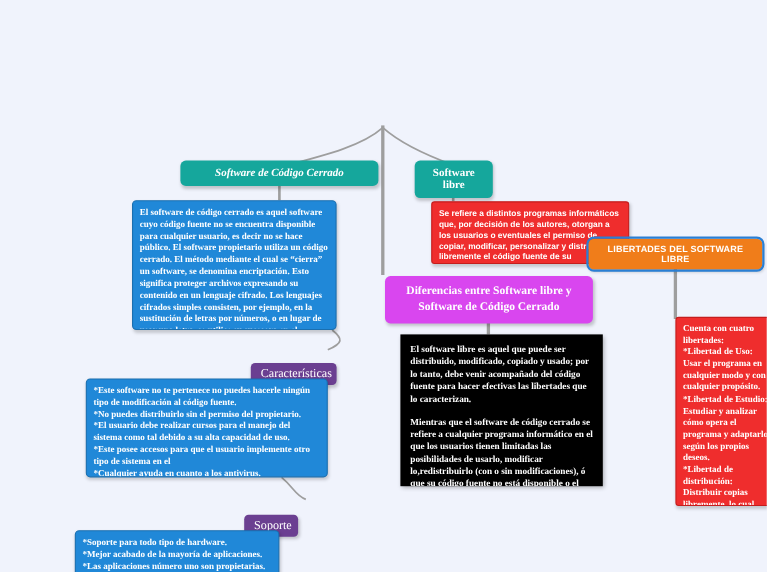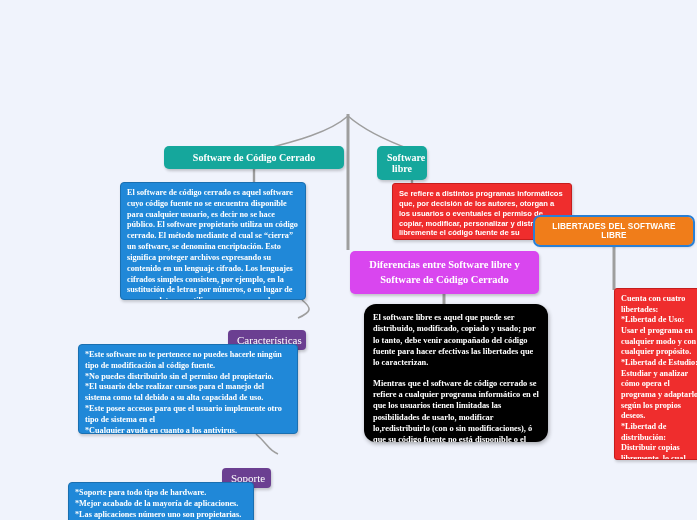--- a/index.html
+++ b/index.html
@@ -113,21 +113,21 @@
   }
   .red-box-serif {
     font-family: "Liberation Serif", serif;
     font-size: 8.2px;
   }
 
   
   .black-box {
     background: #000000;
     color: #ffffff;
-    border-radius: 12px;
+    border-radius: 0;
     font-size: 8.4px;
     line-height: 1.35;
     font-weight: bold;
     padding: 8px 9px;
     overflow: hidden;
     box-shadow: 1px 2px 4px rgba(0,0,0,0.3);
   }
   .black-box p { margin: 0; }
   .black-box p + p { margin-top: 9px; }
 
@@ -171,23 +171,23 @@
     <path d="M256 434 C 268 444, 268 450, 278 454" stroke="#9e9e9e" stroke-width="1.6" fill="none"></path>
 
     <path d="M238 472 C 246 480, 246 484, 238 488" stroke="#9e9e9e" stroke-width="1.6" fill="none"></path>
 
     <path d="M444 286 L444 304" stroke="#9e9e9e" stroke-width="3" fill="none"></path>
 
     <path d="M614 238 L614 290" stroke="#9e9e9e" stroke-width="3" fill="none"></path>
   </svg>
 
 
-  <div class="node teal-node" style="left:164px; top:146px; width:180px;">Software de Código Cerrado</div>
-
-  <div class="node teal-node" style="left:377px; top:146px; width:50px;font-family:Liberation Serif, serif;">Software libre</div>
+  <div class="node teal-node" style="left:164px; top:146px; width:180px;font-style:italic;">Software de Código Cerrado</div>
+
+  <div class="node teal-node" style="left:377px; top:146px; width:71px;font-family:Liberation Serif, serif;">Software libre</div>
 
   <div class="node blue-box" style="left:120px; top:182px; width:186px; height:118px;">El software de código cerrado es aquel software cuyo código fuente no se encuentra disponible para cualquier usuario, es decir no se hace público. El software propietario utiliza un código cerrado. El método mediante el cual se “cierra” un software, se denomina encriptación. Esto significa proteger archivos expresando su contenido en un lenguaje cifrado. Los lenguajes cifrados simples consisten, por ejemplo, en la sustitución de letras por números, o en lugar de usar una letra, se utilice su sucesora en el alfabeto.</div>
 
   <div class="node red-box" style="left:392px; top:183px; width:180px; height:57px;">Se refiere a distintos programas informáticos que, por decisión de los autores, otorgan a los usuarios o eventuales el permiso de copiar, modificar, personalizar y distribuir libremente el código fuente de su prgramación, permitiendo así la creación de distintas versiones de su trabajo.</div>
 
   <div class="node orange-node" style="left:535px; top:217px; width:158px;">LIBERTADES DEL SOFTWARE LIBRE</div>
 
   <div class="node gray-node" style="left:350px; top:251px; width:189px;">Diferencias entre Software libre y Software de Código Cerrado</div>
 
   <div class="node black-box" style="left:364px; top:304px; width:184px; height:138px;">

